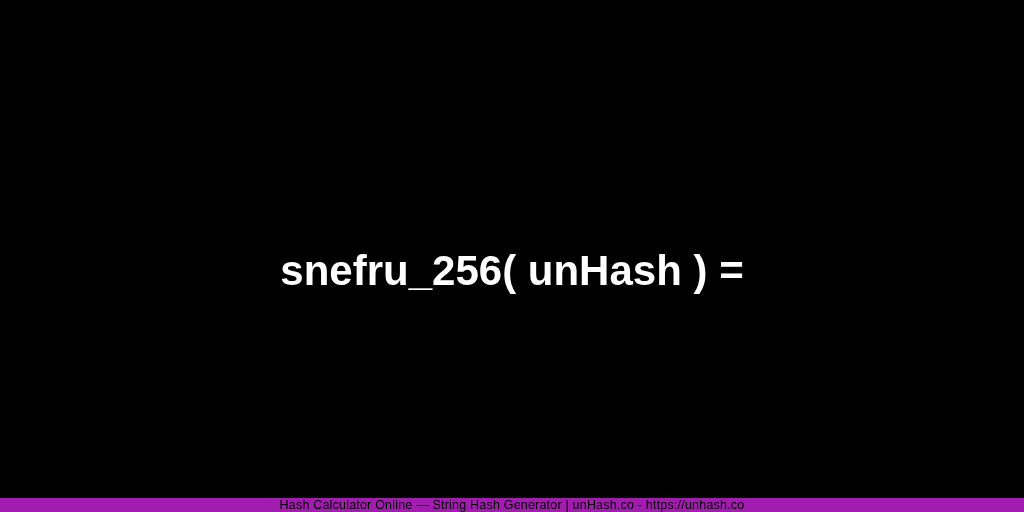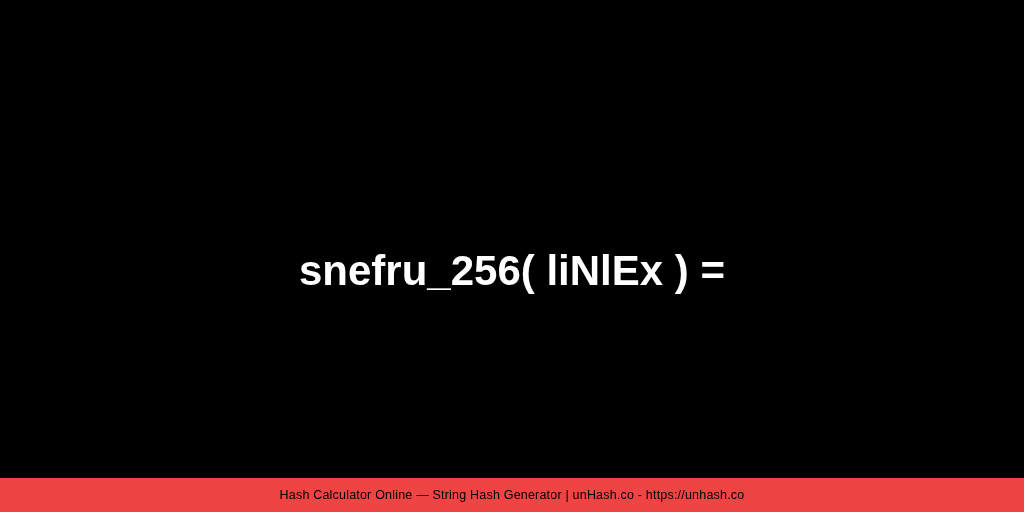--- a/index.html
+++ b/index.html
@@ -38,30 +38,30 @@
       font-size: 23px;
       font-weight: normal;
       text-align: center;
       letter-spacing: 0.3px;
     }
     .footer {
       position: absolute;
       bottom: 0;
       left: 0;
       right: 0;
-      background: #ef4444;
+      background: #a21caf;
       color: #000000;
       text-align: center;
       font-size: 12.5px;
-      padding: 10px 0;
+      padding: 0 0;
       letter-spacing: 0.2px;
     }
   </style>
 </head>
 <body>
 
 <div class="main-content">
-  <h1 class="heading">snefru_256( liNlEx ) =</h1>
+  <h1 class="heading">snefru_256( unHash ) =</h1>
 </div>
 
 <div class="footer">
   <span>Hash Calculator Online — String Hash Generator | unHash.co - https://unhash.co</span>
 </div>
 
 </body></html>

